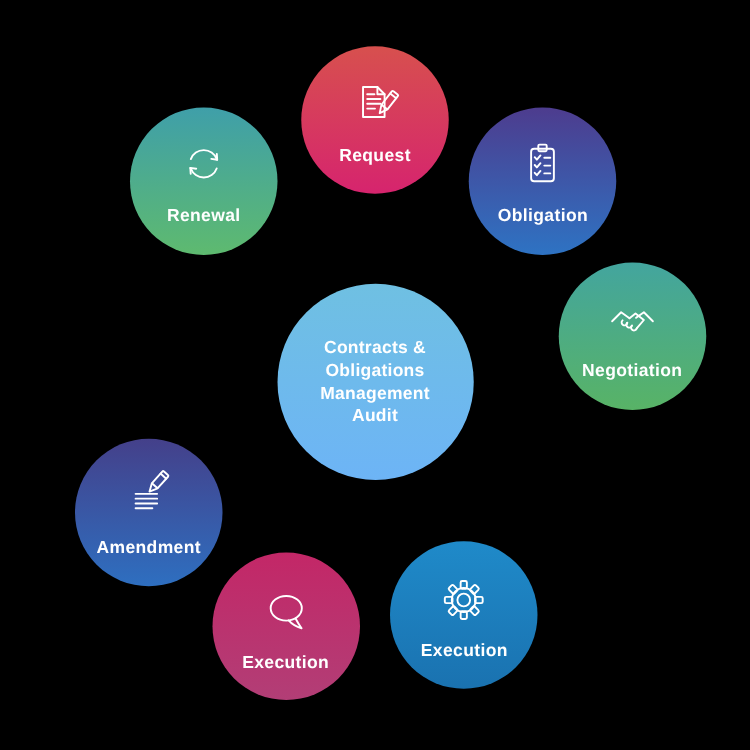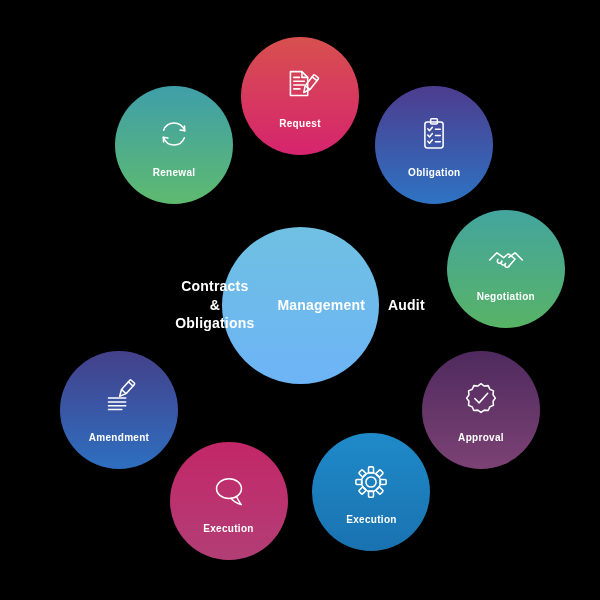--- a/index.html
+++ b/index.html
@@ -4,32 +4,32 @@
 <style>
   html,body{margin:0;padding:0;}
   body{
     width:600px;height:600px;background:#000;
     font-family:"Liberation Sans","DejaVu Sans",sans-serif;
     overflow:hidden;
   }
   .stage{position:relative;width:600px;height:600px;background:#000;}
   .center-circle{
     position:absolute;border-radius:50%;
-    display:flex;flex-direction:row;align-items:center;justify-content:center;
+    display:flex;flex-direction:column;align-items:center;justify-content:center;
     text-align:center;color:#fff;
-    font-size:14px;font-weight:600;line-height:1.32;letter-spacing:.2px;gap:23px;
+    font-size:14px;font-weight:600;line-height:1.32;letter-spacing:.2px;
   }
   .node{
     position:absolute;width:118px;height:118px;border-radius:50%;
     display:flex;flex-direction:column;align-items:center;justify-content:center;
     gap:9px;color:#fff;
   }
   .node svg{display:block;}
   .node-label{
-    font-size:10px;font-weight:700;letter-spacing:.3px;color:#fff;text-align:center;
+    font-size:14px;font-weight:700;letter-spacing:.3px;color:#fff;text-align:center;
   }
   .icon-stroke{fill:none;stroke:#fff;stroke-width:1.6;stroke-linecap:round;stroke-linejoin:round;}
   .icon-stroke-thick{fill:none;stroke:#fff;stroke-width:2.4;stroke-linecap:round;}
 </style>
 </head>
 <body style="background: rgb(0, 0, 0);">
 
 <div class="stage">
 
   <div class="center-circle" style="height: 157px; width: 157px; left: 221.5px; top: 226.5px; background: linear-gradient(rgb(111, 192, 226), rgb(109, 180, 246));">
@@ -80,29 +80,20 @@
         <path d="M41,25 L33.5,17.5 L27,22.2"></path>
         <path d="M21.5,22.5 L26.5,18.5 L33.5,24 L27.5,31"></path>
         <path d="M27.5,31 a2.4,2.4 0 1 1 -4.3,-2"></path>
         <path d="M23.6,28.6 a2.4,2.4 0 1 1 -4.3,-2"></path>
         <path d="M19.7,26.2 a2.4,2.4 0 1 1 -4,-1.9"></path>
       </g>
     </svg>
     <span class="node-label">Negotiation</span>
   </div>
 
-  <div class="node" style="height: 118px; width: 118px; left: 421.999px; top: 350.5px; background: linear-gradient(rgb(79, 42, 94), rgb(124, 66, 116));">
-    <svg width="46" height="46" viewBox="0 0 48 48">
-      <g class="icon-stroke">
-        <polygon points="39,22 36.56,25.37 36.99,29.5 33.19,31.19 31.5,34.99 27.37,34.56 24,37 20.63,34.56 16.5,34.99 14.81,31.19 11.01,29.5 11.44,25.37 9,22 11.44,18.63 11.01,14.5 14.81,12.81 16.5,9.01 20.63,9.44 24,7 27.37,9.44 31.5,9.01 33.19,12.81 36.99,14.5 36.56,18.63"></polygon>
-        <polyline points="17.5,22.5 22,27 31,17"></polyline>
-      </g>
-    </svg>
-    <span class="node-label">Approval</span>
-  </div>
 
   <div class="node" style="height: 118px; width: 118px; left: 312.482px; top: 433px; background: linear-gradient(rgb(31, 138, 201), rgb(26, 114, 176));">
     <svg width="46" height="46" viewBox="0 0 48 48">
       <g class="icon-stroke">
         <circle cx="24" cy="24" r="10"></circle>
         <circle cx="24" cy="24" r="5.3"></circle>
         <g transform="rotate(0 24 24)">
             <rect x="21.4" y="8.2" width="5.2" height="6.4" rx="1.2"></rect>
           </g>
         <g transform="rotate(45 24 24)">
@@ -152,21 +143,21 @@
           <rect x="27.8" y="2" width="6.4" height="14" rx="1"></rect>
           <path d="M27.8,16 L31,22.5 L34.2,16"></path>
           <path d="M27.8,5.2 h6.4"></path>
         </g>
       </g>
     </svg>
     <span class="node-label">Amendment</span>
   </div>
 
 
-  <div class="node" style="height: 118px; width: 118px; left: 115px; top: 85.8967px; background: linear-gradient(rgb(63, 159, 169), rgb(94, 186, 111));">
+  <div class="node" style="height: 118px; width: 118px; left: 104px; top: 85.8967px; background: linear-gradient(rgb(63, 159, 169), rgb(94, 186, 111));">
     <svg width="46" height="46" viewBox="0 0 48 48">
       <g class="icon-stroke">
         <path d="M13.2,19.1 A11.5,11.5 0 0 1 34.8,19.1"></path>
         <path d="M35.2,19.6 l-4.9,-0.7"></path>
           <path d="M35.2,19.6 l-0.3,-4.9"></path>
         <path d="M34.8,26.9 A11.5,11.5 0 0 1 13.2,26.9"></path>
         <path d="M12.8,26.4 l4.9,0.7"></path>
           <path d="M12.8,26.4 l0.3,4.9"></path>
       </g>
     </svg>

